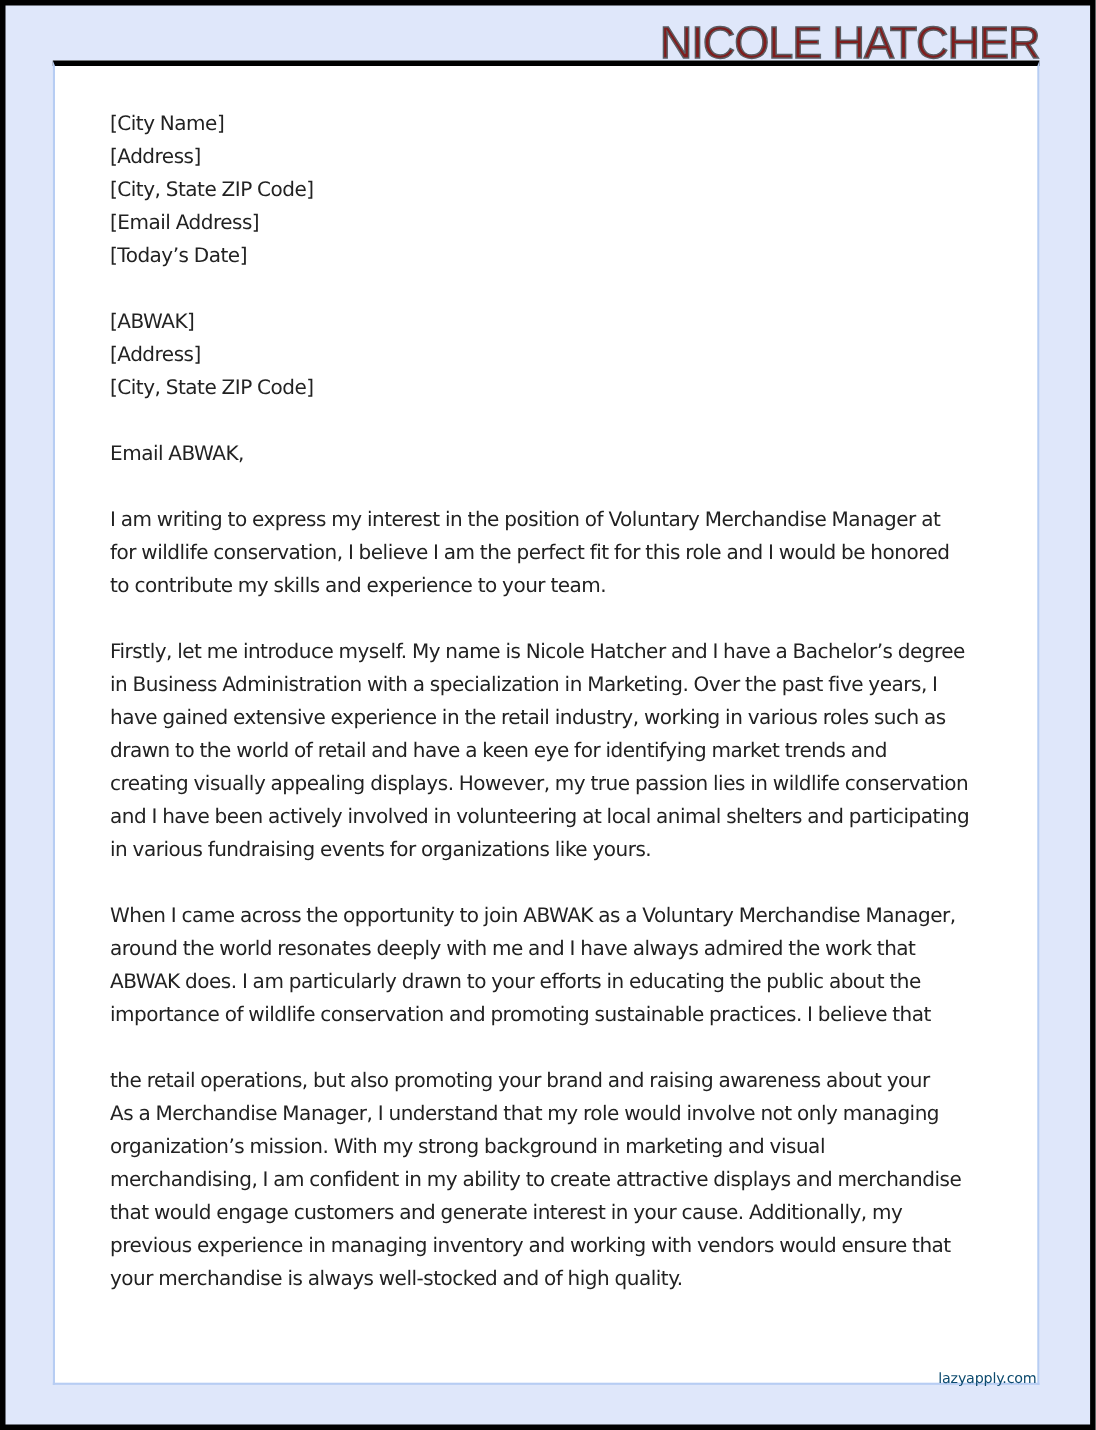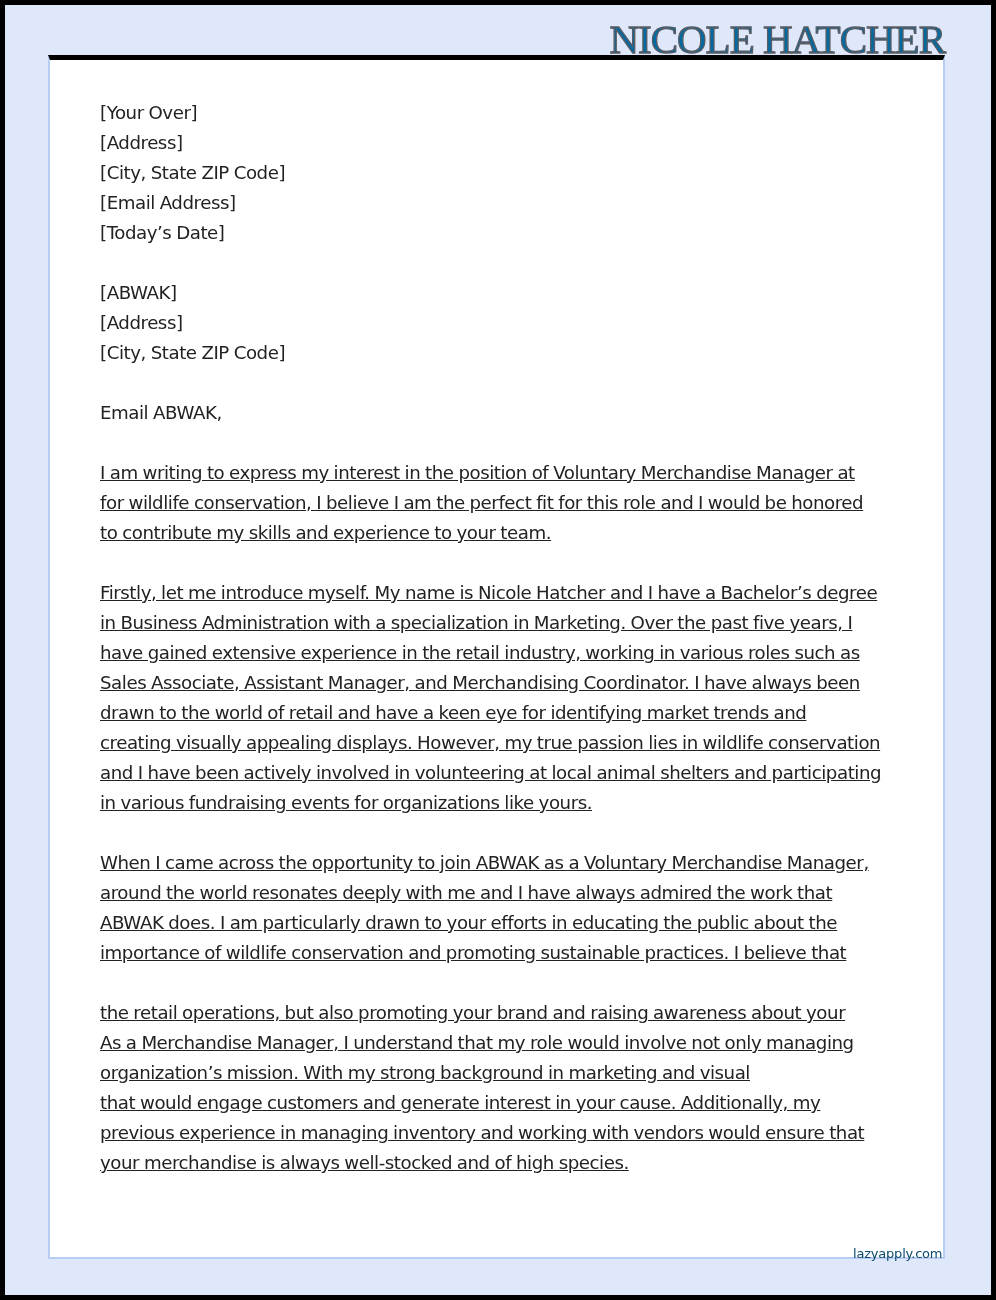--- a/index.html
+++ b/index.html
@@ -9,23 +9,23 @@
     position: relative;
     font-family: "DejaVu Sans", sans-serif;
   }
   .frame {
     position: absolute; left: 5px; top: 5px; width: 986px; height: 1290px;
     background: #dfe7fa;
     overflow: hidden;
   }
   .title {
     position: absolute; right: 46px; top: 12px;
-    font-family: Liberation Serif, serif;
+    font-family: Liberation Sans, sans-serif;
     font-size: 41px; line-height: 44px;
-    color: #0369a1;
+    color: #7f1d1d;
     letter-spacing: -1px;
     -webkit-text-stroke: 1.3px #5a5d63;
     white-space: nowrap;
   }
   .page {
     position: absolute; left: 43px; top: 50px; width: 897px; height: 1204px;
     background: #ffffff;
     border-left: 2px solid #b7cdf3;
     border-right: 2px solid #b7cdf3;
     border-bottom: 2px solid #b7cdf3;
@@ -35,39 +35,39 @@
   .content {
     position: absolute; left: 95px; top: 93px; width: 800px;
     font-family: "DejaVu Sans", sans-serif;
     font-size: 18.2px; line-height: 30px;
     color: #222222;
     letter-spacing: -0.45px;
     word-spacing: -0.5px;
   }
   .block { margin: 0 0 30px 0; }
   .line { display: block; white-space: nowrap; }
-  .para { margin: 16px 0 30px 0; text-decoration: underline; }
+  .para { margin: 16px 0 30px 0; }
   .watermark {
     position: absolute; left: 848px; top: 1241px;
     font-family: "DejaVu Sans", sans-serif;
     font-size: 13px; color: #0c4a6e;
     letter-spacing: -0.2px;
   }
 </style>
 </head>
 <body>
 
 <div class="frame">
   <div class="title">NICOLE HATCHER</div>
 
   <div class="page"></div>
 
   <div class="content">
     <div class="block">
-      <span class="line">[Your Over]</span>
+      <span class="line">[City Name]</span>
       <span class="line">[Address]</span>
       <span class="line">[City, State ZIP Code]</span>
       <span class="line">[Email Address]</span>
       <span class="line">[Today’s Date]</span>
     </div>
 
     <div class="block">
       <span class="line">[ABWAK]</span>
       <span class="line">[Address]</span>
       <span class="line">[City, State ZIP Code]</span>
@@ -80,38 +80,38 @@
     <div class="para">
       <span class="line">I am writing to express my interest in the position of Voluntary Merchandise Manager at</span>
       <span class="line">for wildlife conservation, I believe I am the perfect fit for this role and I would be honored</span>
       <span class="line">to contribute my skills and experience to your team.</span>
     </div>
 
     <div class="para">
       <span class="line">Firstly, let me introduce myself. My name is Nicole Hatcher and I have a Bachelor’s degree</span>
       <span class="line">in Business Administration with a specialization in Marketing. Over the past five years, I</span>
       <span class="line">have gained extensive experience in the retail industry, working in various roles such as</span>
-      <span class="line">Sales Associate, Assistant Manager, and Merchandising Coordinator. I have always been</span>
       <span class="line">drawn to the world of retail and have a keen eye for identifying market trends and</span>
       <span class="line">creating visually appealing displays. However, my true passion lies in wildlife conservation</span>
       <span class="line">and I have been actively involved in volunteering at local animal shelters and participating</span>
       <span class="line">in various fundraising events for organizations like yours.</span>
     </div>
 
     <div class="para">
       <span class="line">When I came across the opportunity to join ABWAK as a Voluntary Merchandise Manager,</span>
       <span class="line">around the world resonates deeply with me and I have always admired the work that</span>
       <span class="line">ABWAK does. I am particularly drawn to your efforts in educating the public about the</span>
       <span class="line">importance of wildlife conservation and promoting sustainable practices. I believe that</span>
     </div>
 
     <div class="para">
       <span class="line">the retail operations, but also promoting your brand and raising awareness about your</span>
       <span class="line">As a Merchandise Manager, I understand that my role would involve not only managing</span>
       <span class="line">organization’s mission. With my strong background in marketing and visual</span>
+      <span class="line">merchandising, I am confident in my ability to create attractive displays and merchandise</span>
       <span class="line">that would engage customers and generate interest in your cause. Additionally, my</span>
       <span class="line">previous experience in managing inventory and working with vendors would ensure that</span>
-      <span class="line">your merchandise is always well-stocked and of high species.</span>
+      <span class="line">your merchandise is always well-stocked and of high quality.</span>
     </div>
   </div>
 
   <div class="watermark">lazyapply.com</div>
 </div>
 
 </body></html>

